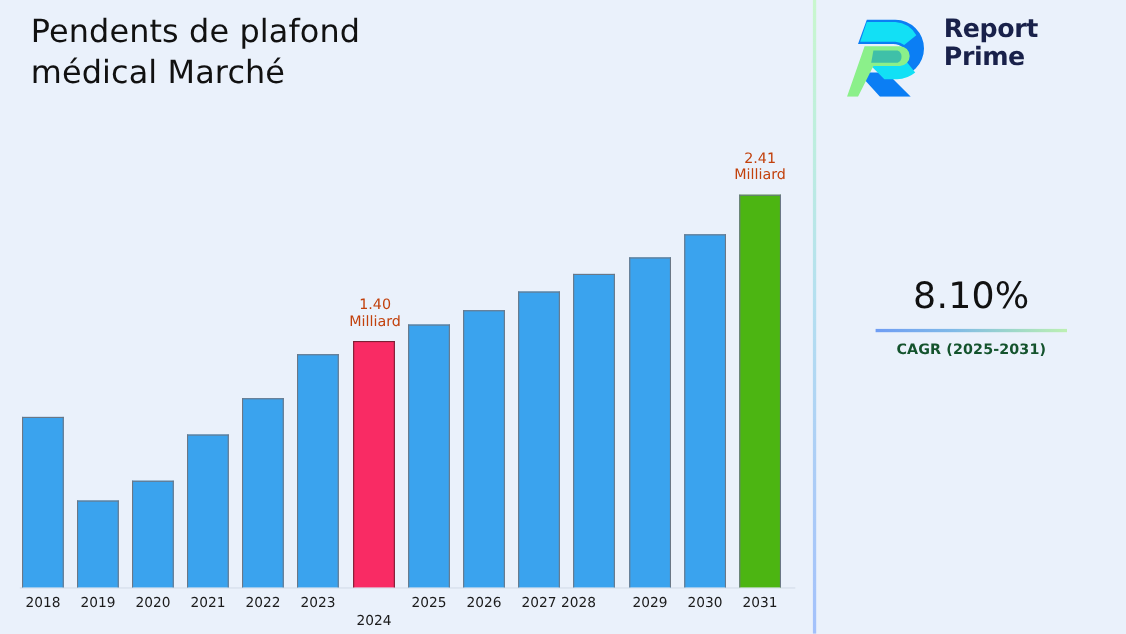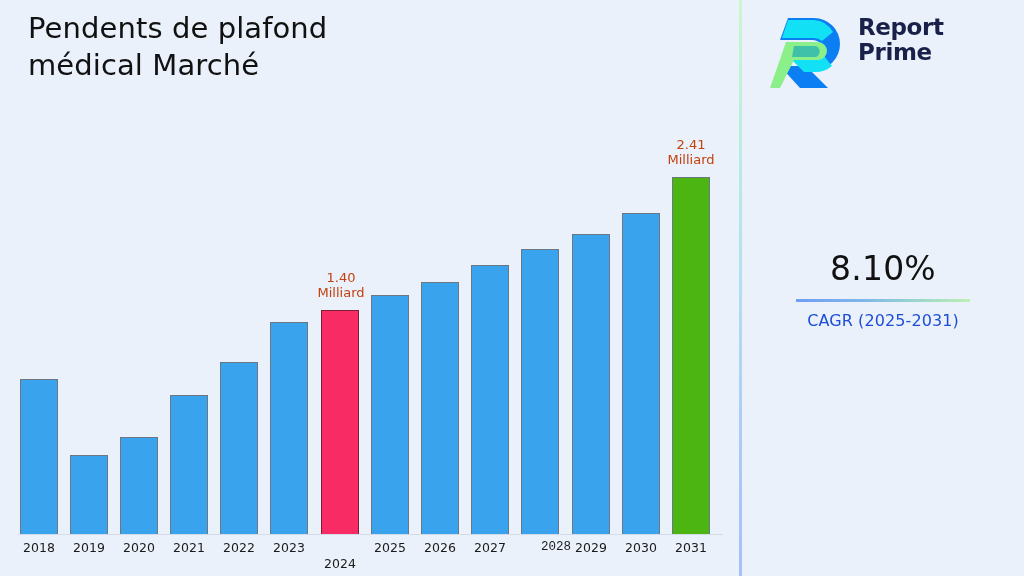--- a/index.html
+++ b/index.html
@@ -65,21 +65,21 @@
     font-size:23px;line-height:1.08;font-weight:bold;
     color:#19214a;letter-spacing:-0.4px;white-space:pre-line;
   }
 
   .cagr-block{position:absolute;left:0;top:252px;width:282px;text-align:center;}
   .cagr-value{font-size:33px;color:#111;line-height:1;letter-spacing:0.2px;}
   .cagr-rule{
     width:174px;height:3px;margin:14px auto 9px auto;
     background:linear-gradient(90deg,#6f9df4 0%,#7fb9e8 40%,#9ed8c9 72%,#bdf0b2 100%);
   }
-  .cagr-label{font-size:16px;color:#1d4ed8;letter-spacing:0.1px;}
+  .cagr-label{font-size:13px;color:#14532d;letter-spacing:0.1px;font-weight:bold;}
 </style>
 </head>
 <body>
 
 <div id="root">
 
   <div class="left-panel">
 
     <div class="chart-title">Pendents de plafond
 médical Marché</div>
@@ -101,21 +101,21 @@
         <div class="xtick" style="left: 259px;">2023</div>
         <div class="bar pink" title="1.4 Milliard" style="left: 321px; top: 310px; width: 38px; height: 224px;"></div>
         <div class="xtick" style="left: 310px; margin-top: 16px;">2024</div>
         <div class="bar blue" title="1.52 Milliard" style="left: 371px; top: 295px; width: 38px; height: 239px;"></div>
         <div class="xtick" style="left: 360px;">2025</div>
         <div class="bar blue" title="1.61 Milliard" style="left: 421px; top: 282px; width: 38px; height: 252px;"></div>
         <div class="xtick" style="left: 410px;">2026</div>
         <div class="bar blue" title="1.74 Milliard" style="left: 471px; top: 265px; width: 38px; height: 269px;"></div>
         <div class="xtick" style="left: 460px;">2027</div>
         <div class="bar blue" title="1.87 Milliard" style="left: 521px; top: 249px; width: 38px; height: 285px;"></div>
-        <div class="xtick" style="left: 526px; font-family: Liberation Mono, monospace;">2028</div>
+        <div class="xtick" style="left: 496px;">2028</div>
         <div class="bar blue" title="1.98 Milliard" style="left: 572px; top: 234px; width: 38px; height: 300px;"></div>
         <div class="xtick" style="left: 561px;">2029</div>
         <div class="bar blue" title="2.14 Milliard" style="left: 622px; top: 213px; width: 38px; height: 321px;"></div>
         <div class="xtick" style="left: 611px;">2030</div>
         <div class="bar green" title="2.41 Milliard" style="left: 672px; top: 177px; width: 38px; height: 357px;"></div>
         <div class="xtick" style="left: 661px;">2031</div>
         <div class="bar-annot" style="left: 296px; top: 271px;">1.40
 Milliard</div>
         <div class="bar-annot" style="left: 646px; top: 138px;">2.41
 Milliard</div>

